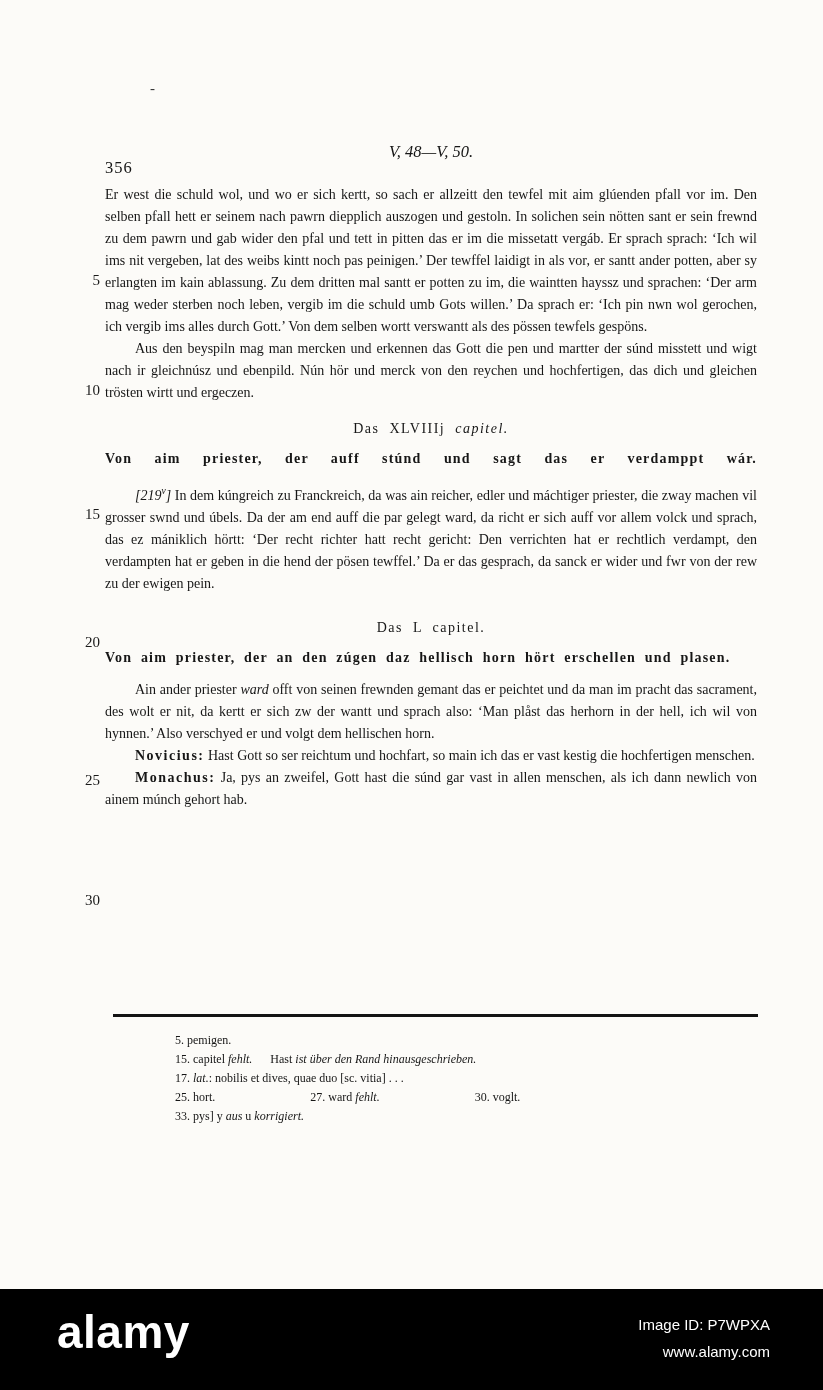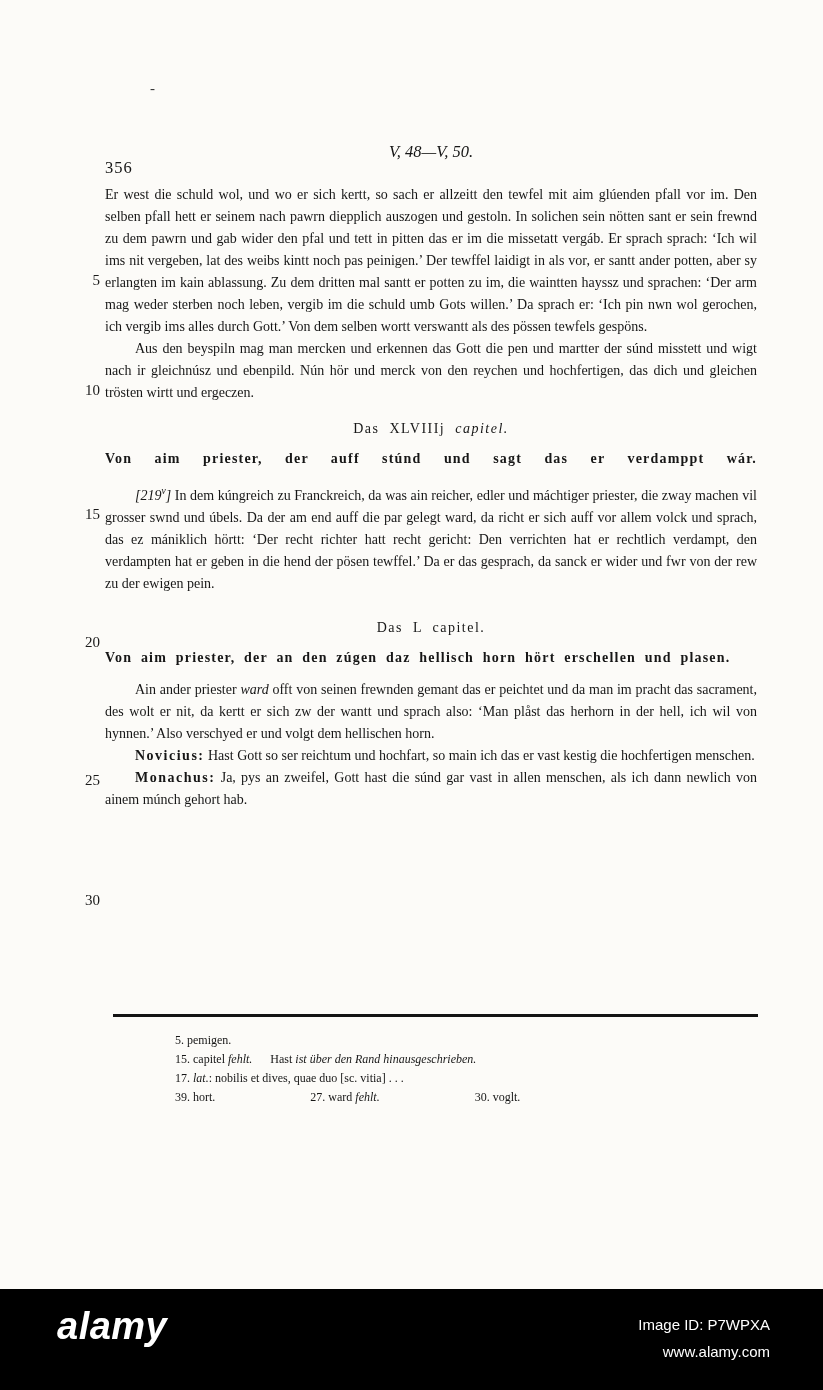--- a/index.html
+++ b/index.html
@@ -63,21 +63,21 @@
   }
   .fn-line { white-space: pre-wrap; }
 
   .wmbar {
     position: absolute; left: 0; bottom: 0; width: 823px; height: 101px;
     background: #000; color: #fff;
   }
   .alamy {
     position: absolute; left: 57px; top: 16px;
     font-family: "Liberation Sans", sans-serif;
-    font-weight: bold; font-size: 38px; letter-spacing: 0.5px; font-style: italic;
+    font-weight: bold; font-size: 46px; letter-spacing: 0.5px;
   }
   .wmright {
     position: absolute; right: 53px; top: 22px; text-align: right;
     font-family: "Liberation Sans", sans-serif;
     font-size: 15px; line-height: 27px;
   }
   .wmright div { white-space: nowrap; }
 </style>
 </head>
 <body>
@@ -112,21 +112,22 @@
       <p class="blk para indent"><span class="bd sp">Novicius:</span><span class=""> Hast Gott so ser reichtum und hochfart, so main ich das er vast kestig die hochfertigen menschen.</span></p>
       <p class="blk para indent"><span class="bd sp">Monachus:</span><span class=""> Ja, pys an zweifel, Gott hast die súnd gar vast in allen menschen, als ich dann newlich von ainem múnch gehort hab.</span></p>
     </div>
 
   <div class="fnrule"></div>
 
   <div class="fnotes" id="footnotes">
       <div class="fn-line"><span class="">5. pemigen.</span></div>
       <div class="fn-line"><span class="">15. capitel </span><span class="it">fehlt.</span><span class="gap" style="width: 18px;"></span><span class="">Hast </span><span class="it">ist über den Rand hinausgeschrieben.</span></div>
       <div class="fn-line"><span class="">17. </span><span class="it">lat.</span><span class="">: nobilis et dives, quae duo [sc. vitia] . . .</span></div>
-      <div class="fn-line"><span class="">39. hort.</span><span class="gap" style="width: 95px;"></span><span class="">27. ward </span><span class="it">fehlt.</span><span class="gap" style="width: 95px;"></span><span class="">30. voglt.</span></div>
+      <div class="fn-line"><span class="">25. hort.</span><span class="gap" style="width: 95px;"></span><span class="">27. ward </span><span class="it">fehlt.</span><span class="gap" style="width: 95px;"></span><span class="">30. voglt.</span></div>
+      <div class="fn-line"><span class="">33. pys] y </span><span class="it">aus</span><span class=""> u </span><span class="it">korrigiert.</span></div>
     </div>
 
   <div class="wmbar">
     <span class="alamy">alamy</span>
     <div class="wmright">
       <div>Image ID: P7WPXA</div>
       <div>www.alamy.com</div>
     </div>
   </div>
 

